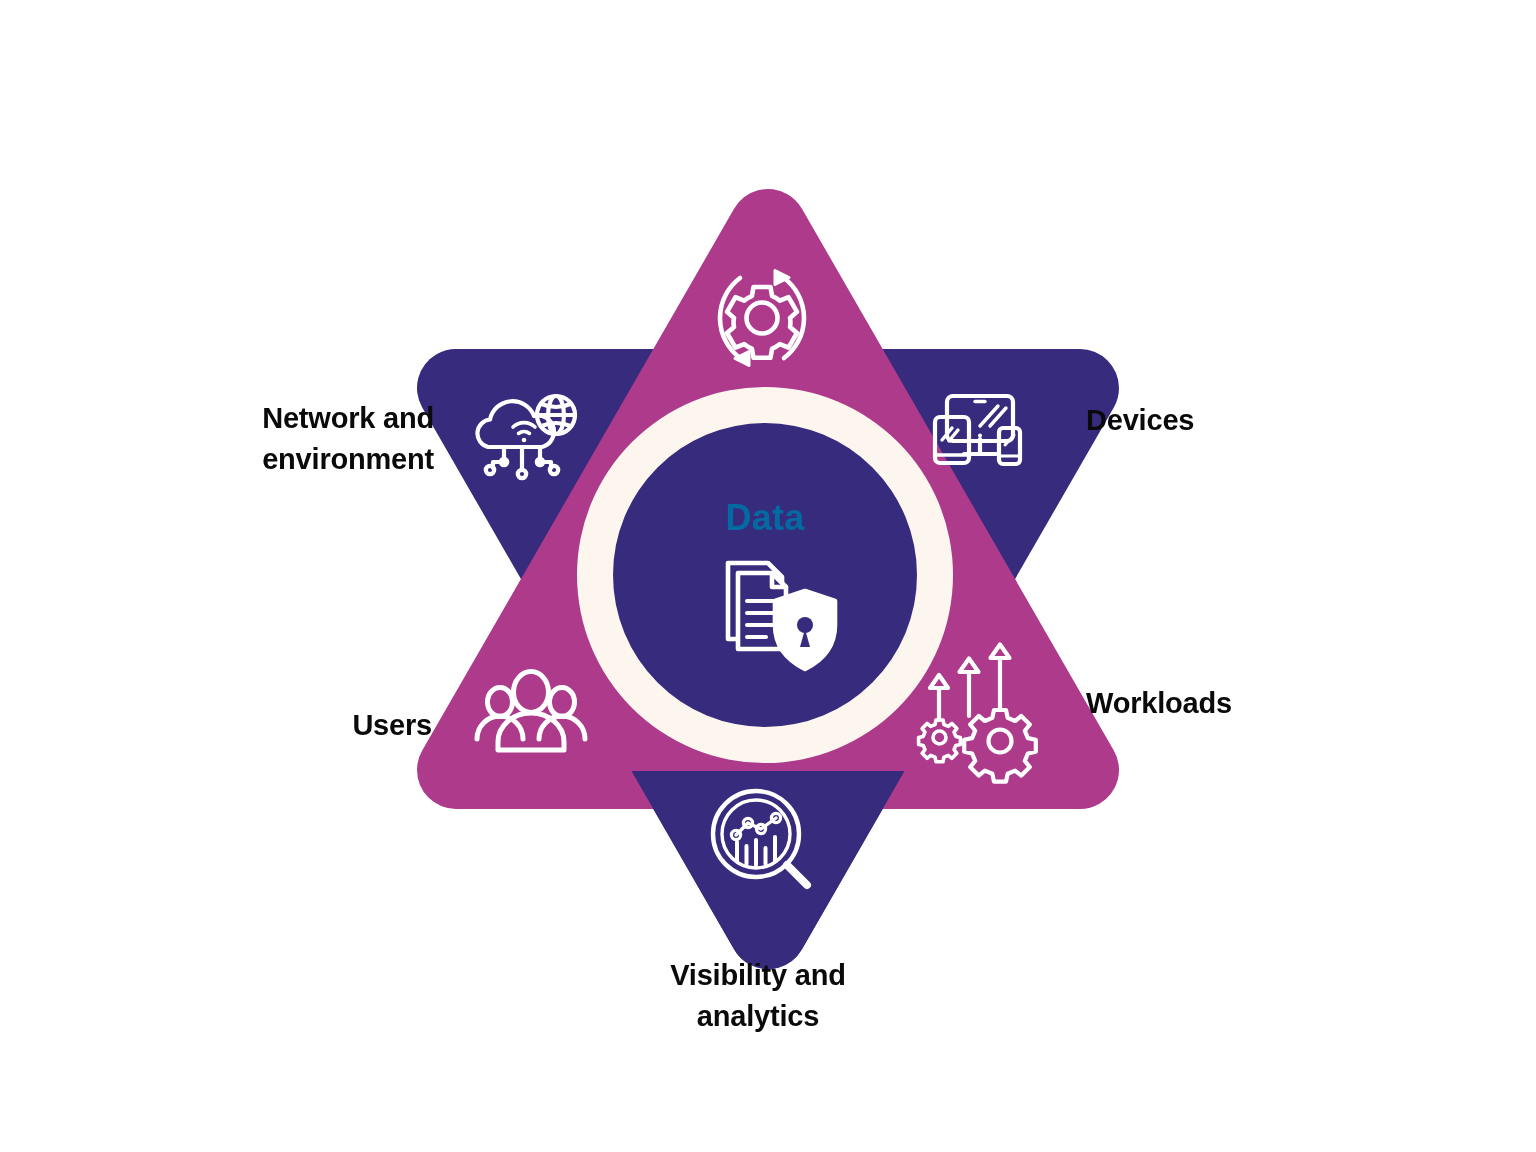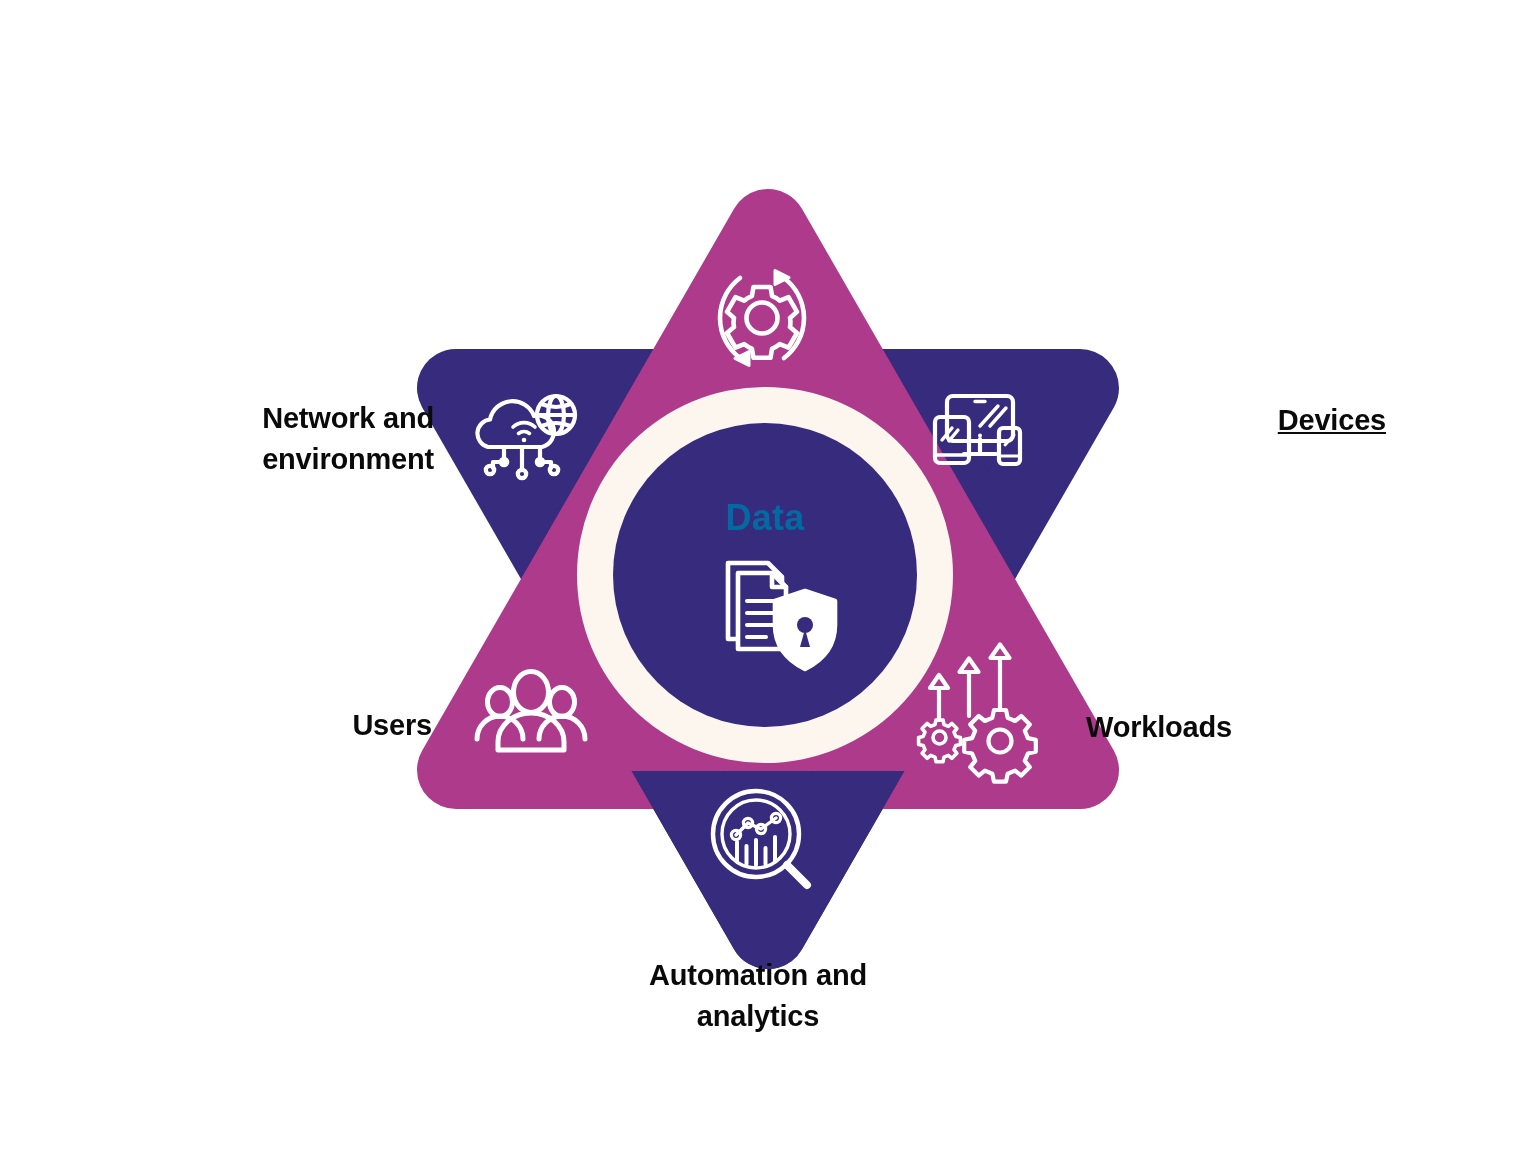--- a/index.html
+++ b/index.html
@@ -25,23 +25,23 @@
     color: #0a0a0a;
     font-weight: bold;
     font-size: 29px;
     line-height: 1.42;
     letter-spacing: -0.2px;
     white-space: pre-line;
   }
 
   #lbl-automation { left: 598px; top: 133px; width: 320px; text-align: center; }
   #lbl-network    { left: 172px; top: 398px; width: 262px; text-align: right; }
-  #lbl-devices    { left: 1086px; top: 400px; width: 300px; text-align: right; text-decoration: underline; }
+  #lbl-devices    { left: 1086px; top: 400px; width: 300px; text-align: left; }
   #lbl-users      { left: 192px; top: 705px; width: 240px; text-align: right; }
-  #lbl-workloads  { left: 1086px; top: 707px; width: 300px; text-align: left; }
+  #lbl-workloads  { left: 1086px; top: 683px; width: 300px; text-align: left; }
   #lbl-visibility { left: 598px; top: 955px; width: 320px; text-align: center; }
 
   svg { display: block; }
 </style>
 </head>
 <body>
 
 <div id="stage">
 
   <svg id="star-svg" width="1536" height="1152" viewBox="0 0 1536 1152">
@@ -222,19 +222,19 @@
 
   <div class="label" id="lbl-network">Network and
 environment</div>
 
   <div class="label" id="lbl-devices">Devices</div>
 
   <div class="label" id="lbl-users">Users</div>
 
   <div class="label" id="lbl-workloads">Workloads</div>
 
-  <div class="label" id="lbl-visibility">Automation and
+  <div class="label" id="lbl-visibility">Visibility and
 analytics</div>
 
   <div id="center-label" style="position:absolute; left:665px; top:497px; width:200px; text-align:center;
               color:#0369a1; font-weight:bold; font-size:36px; letter-spacing:0.3px;">Data</div>
 
 </div>
 
 </body></html>

